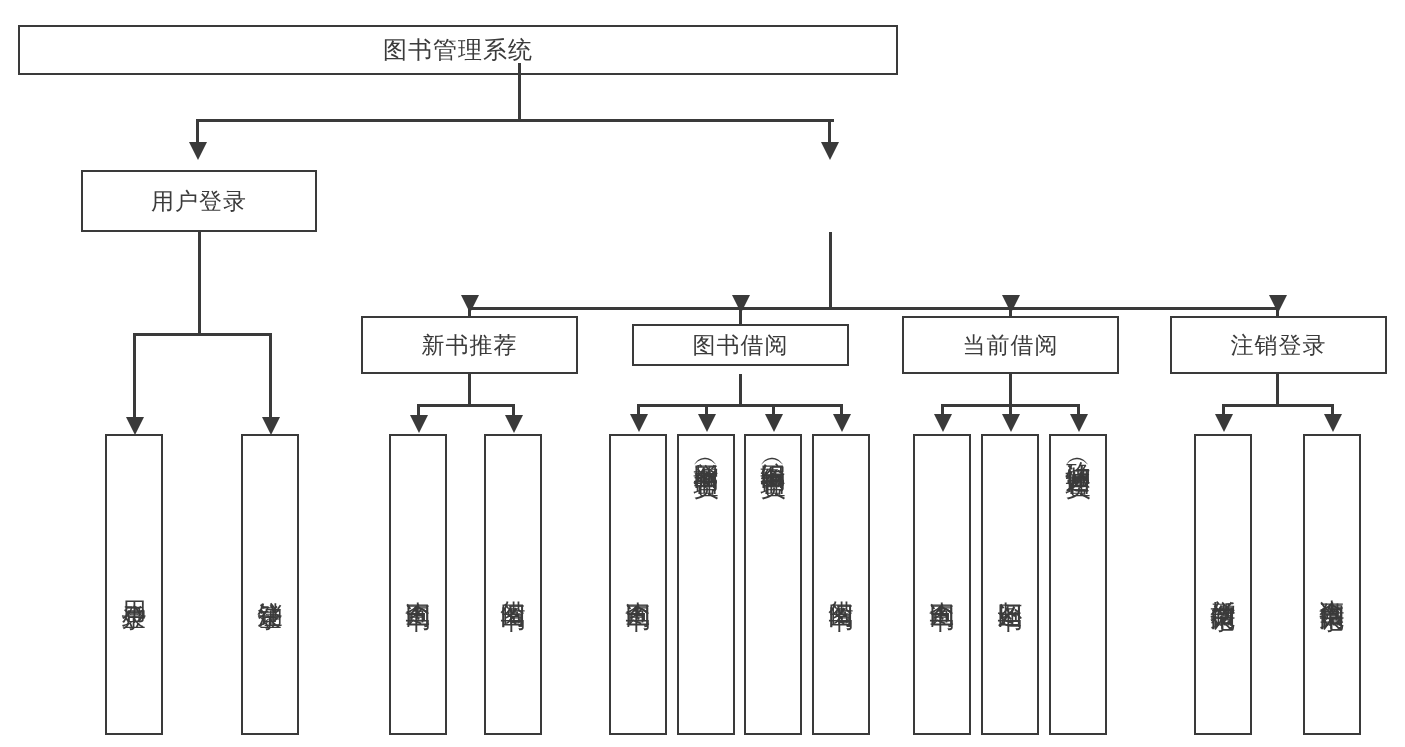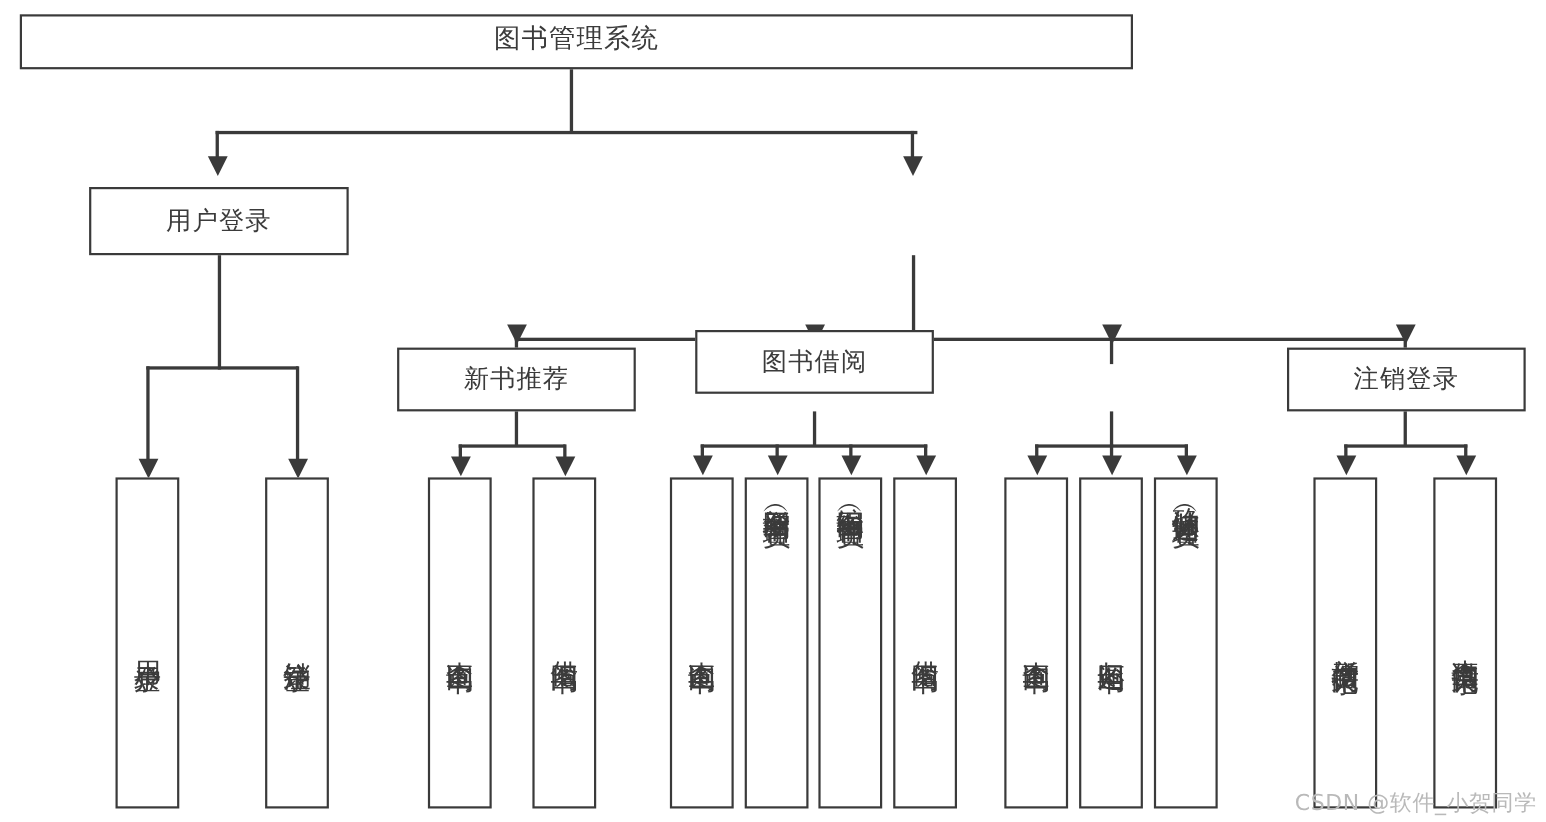--- a/index.html
+++ b/index.html
@@ -72,21 +72,21 @@
     letter-spacing:0.5px;
     white-space:nowrap;
     font-family:"DejaVu Sans","Liberation Sans",sans-serif;
   }
 </style>
 </head>
 <body>
 
 <div id="canvas">
 
-  <div class="node horiz root" style="left:18px;top:13px;width:1012px;height:50px;font-family:Liberation Mono, monospace;">
+  <div class="node horiz root" style="left:18px;top:25px;width:880px;height:50px;">
     <span class="label">图书管理系统</span>
   </div>
 
   <div class="ln vln" style="left:518px;top:63px;width:3px;height:58px;"></div>
 
   <div class="ln hln" style="left:196px;top:119px;width:638px;height:3px;"></div>
 
   <div class="ln vln" style="left:196px;top:119px;width:3px;height:25px;"></div>
   <div class="arrow" style="left:189px;top:142px;"></div>
   <div class="ln vln" style="left:828px;top:119px;width:3px;height:25px;"></div>
@@ -111,22 +111,25 @@
   <div class="ln vln" style="left:739px;top:307px;width:3px;height:24px;"></div>
   <div class="arrow" style="left:732px;top:295px;"></div>
   <div class="ln vln" style="left:1009px;top:307px;width:3px;height:24px;"></div>
   <div class="arrow" style="left:1002px;top:295px;"></div>
   <div class="ln vln" style="left:1276px;top:307px;width:3px;height:24px;"></div>
   <div class="arrow" style="left:1269px;top:295px;"></div>
 
   <div class="node horiz" style="left:361px;top:316px;width:217px;height:58px;">
     <span class="label">新书推荐</span>
   </div>
-  <div class="node horiz" style="left:632px;top:300px;width:217px;height:58px;">
+  <div class="node horiz" style="left:632px;top:324px;width:217px;height:42px;">
     <span class="label">图书借阅</span>
+  </div>
+  <div class="node horiz" style="left:902px;top:316px;width:217px;height:58px;">
+    <span class="label">当前借阅</span>
   </div>
   <div class="node horiz" style="left:1170px;top:316px;width:217px;height:58px;">
     <span class="label">注销登录</span>
   </div>
 
   <div class="ln vln" style="left:468px;top:374px;width:3px;height:32px;"></div>
   <div class="ln hln" style="left:417px;top:404px;width:97px;height:3px;"></div>
   <div class="ln vln" style="left:417px;top:404px;width:3px;height:14px;"></div>
   <div class="arrow" style="left:410px;top:415px;"></div>
   <div class="ln vln" style="left:512px;top:404px;width:3px;height:14px;"></div>
@@ -196,15 +199,14 @@
     <span class="label">确认归还（管理员）</span>
   </div>
 
   <div class="node vert centered" style="left:1194px;top:434px;width:58px;height:301px;">
     <span class="label">新增借阅记录</span>
   </div>
   <div class="node vert centered" style="left:1303px;top:434px;width:58px;height:301px;">
     <span class="label">查询借阅记录</span>
   </div>
 
-  <div id="watermark">CSDN @软件_小贺同学</div>
 
 </div>
 
 </body></html>

